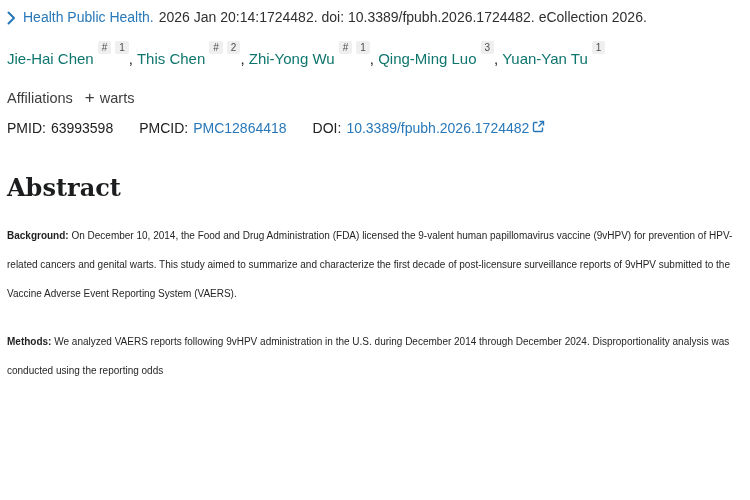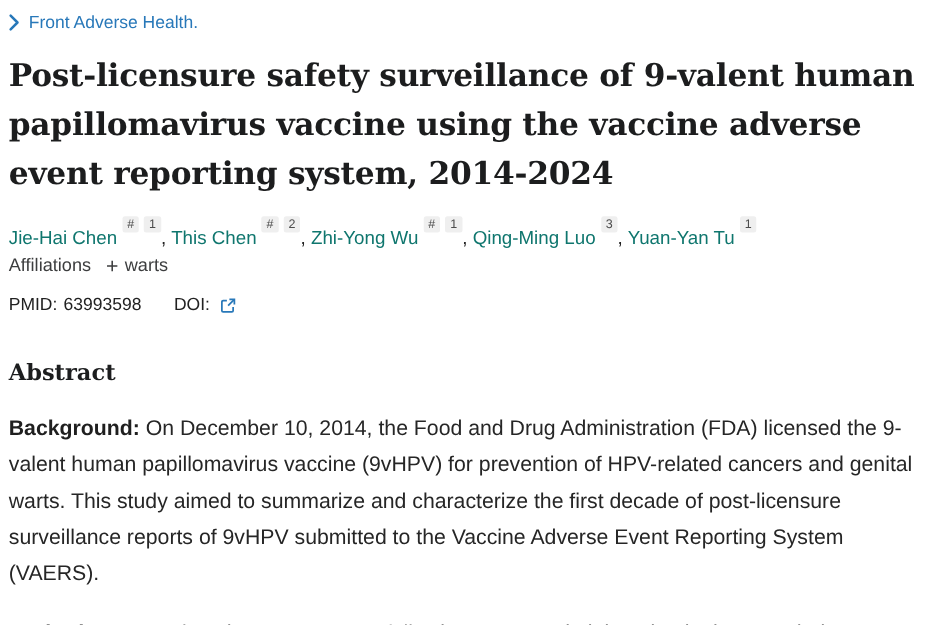--- a/index.html
+++ b/index.html
@@ -29,59 +29,59 @@
   .authors { margin-top: 21px; font-size: 15px; line-height: 24px; color: #212121; }
   .authors a { color: #0f766e; text-decoration: none; }
   .sup-badge {
     display: inline-block; position: relative; top: -7px;
     font-size: 10px; line-height: 13px; padding: 0 4px; margin-left: 4px;
     background: #efefef; color: #4d4d4d; border-radius: 2px;
   }
   .author-sep { color: #212121; }
 
   
-  .affil { font-size: 14.5px; color: #3c3d3e; display: flex; align-items: center; }
+  .affil { margin-top: 17px; font-size: 14.5px; color: #3c3d3e; display: flex; align-items: center; }
   .expand-btn {
     border: none; background: transparent; cursor: pointer;
     font-family: "Liberation Sans", sans-serif; font-size: 14.5px; color: #3c3d3e;
     margin-left: 12px; display: inline-flex; align-items: center; padding: 0;
   }
   .plus { font-size: 17px; font-weight: 400; margin-right: 5px; color: #3c3d3e; }
 
   
   .ids { margin-top: 12px; font-size: 14px; color: #212121; display: flex; align-items: center; }
-  .id-group { margin-right: 26px; display: inline-flex; align-items: flex-end; }
+  .id-group { margin-right: 26px; display: inline-flex; align-items: flex-start; }
   .id-label { margin-right: 5px; }
   .ids a { color: #2878b9; text-decoration: none; }
   .ext-icon { margin-left: 3px; display: inline-flex; }
 
   
   .abstract-heading {
     margin-top: 37px;
     font-family: "DejaVu Serif", "Liberation Serif", serif;
-    font-size: 18px; font-weight: 700; color: #1c1d1e;
+    font-size: 24px; font-weight: 700; color: #1c1d1e;
   }
-  .abs-para { margin-top: 19px; font-size: 17px; line-height: 29px; color: #262626; }
+  .abs-para { margin-top: 19px; font-size: 10px; line-height: 29px; color: #262626; }
   .abs-label { font-weight: 700; color: #1f1f1f; }
 </style>
 </head>
 <body>
 
 <div class="page">
 
   <div class="cite-line">
     <span class="chev">
       <svg width="9" height="14" viewBox="0 0 9 14">
           <path d="M1.5 1.5 L7 7 L1.5 12.5" fill="none" stroke="#2878b9" stroke-width="2" stroke-linecap="round" stroke-linejoin="round"></path>
         </svg>
     </span>
-    <a href="#">Front Adverse Health.</a>
+    <a href="#">Health Public Health.</a>
+    <span class="cite-rest">2026 Jan 20:14:1724482. doi: 10.3389/fpubh.2026.1724482. eCollection 2026.</span>
   </div>
 
-  <h1 class="title">Post-licensure safety surveillance of 9-valent human papillomavirus vaccine using the vaccine adverse event reporting system, 2014-2024</h1>
 
   <div class="authors">
     <span><a href="#">Jie-Hai Chen</a><sup class="sup-badge">#</sup><sup class="sup-badge">1</sup><span class="author-sep">, </span></span>
     <span><a href="#">This Chen</a><sup class="sup-badge">#</sup><sup class="sup-badge">2</sup><span class="author-sep">, </span></span>
     <span><a href="#">Zhi-Yong Wu</a><sup class="sup-badge">#</sup><sup class="sup-badge">1</sup><span class="author-sep">, </span></span>
     <span><a href="#">Qing-Ming Luo</a><sup class="sup-badge">3</sup><span class="author-sep">, </span></span>
     <span><a href="#">Yuan-Yan Tu</a><sup class="sup-badge">1</sup></span>
   </div>
 
   <div class="affil">
@@ -91,21 +91,26 @@
       <span>warts</span>
     </button>
   </div>
 
   <div class="ids">
     <span class="id-group">
       <span class="id-label">PMID:</span>
       <span>63993598</span>
     </span>
     <span class="id-group">
+      <span class="id-label">PMCID:</span>
+      <a href="#">PMC12864418</a>
+    </span>
+    <span class="id-group">
       <span class="id-label">DOI:</span>
+      <a href="#">10.3389/fpubh.2026.1724482</a>
       <span class="ext-icon">
         <svg width="13" height="13" viewBox="0 0 13 13">
             <path d="M5.5 2.5 H2.5 A1 1 0 0 0 1.5 3.5 V10.5 A1 1 0 0 0 2.5 11.5 H9.5 A1 1 0 0 0 10.5 10.5 V7.5" fill="none" stroke="#2878b9" stroke-width="1.4"></path>
             <path d="M7.5 1.5 H11.5 V5.5" fill="none" stroke="#2878b9" stroke-width="1.4"></path>
             <path d="M11.3 1.7 L6.5 6.5" fill="none" stroke="#2878b9" stroke-width="1.4"></path>
           </svg>
       </span>
     </span>
   </div>
 

